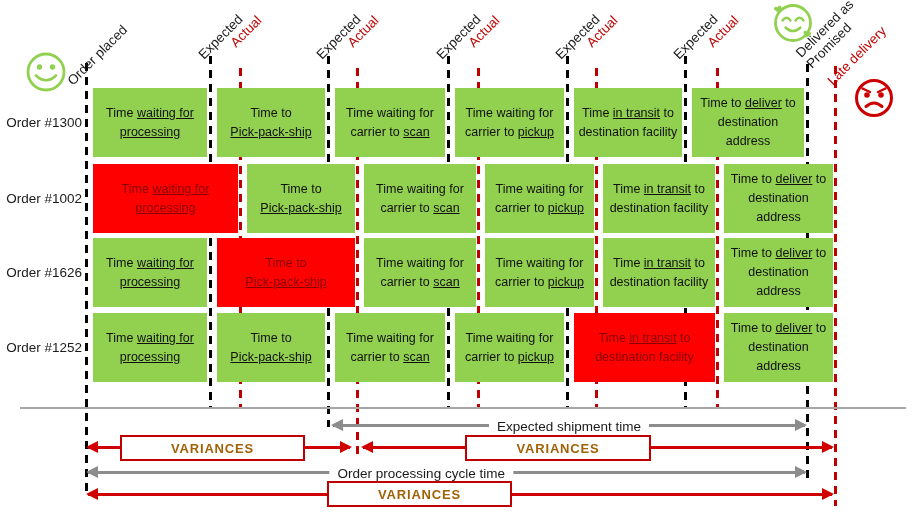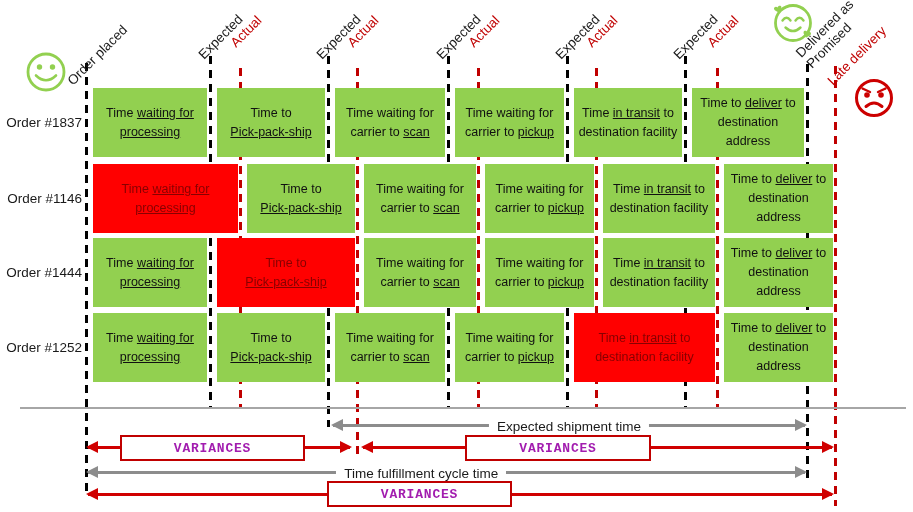--- a/index.html
+++ b/index.html
@@ -24,22 +24,22 @@
   .hline{position:absolute;left:2px;right:2px;top:5px;height:3px;}
   .harrow.gray .hline{background:#8c8c8c;}
   .harrow.red .hline{background:#d00000;}
   .ah{position:absolute;width:0;height:0;border-top:6.5px solid transparent;border-bottom:6.5px solid transparent;top:0;}
   .harrow.gray .ah.l{left:0;border-right:12px solid #8c8c8c;}
   .harrow.gray .ah.r{right:0;border-left:12px solid #8c8c8c;}
   .harrow.red .ah.l{left:0;border-right:12px solid #d00000;}
   .harrow.red .ah.r{right:0;border-left:12px solid #d00000;}
   .alabel{position:absolute;left:50%;top:50%;transform:translate(-50%,-50%);background:#fff;
        padding:0 8px;white-space:nowrap;font-size:13.5px;color:#1a1a1a;}
-  .vbox{position:absolute;border:2px solid #c00000;background:#fff;color:#a21caf;font-size:13px;
-       font-weight:600;letter-spacing:.8px;display:flex;align-items:center;justify-content:center;box-sizing:border-box;font-family:Liberation Mono, monospace;}
+  .vbox{position:absolute;border:2px solid #c00000;background:#fff;color:#a16207;font-size:13px;
+       font-weight:600;letter-spacing:.8px;display:flex;align-items:center;justify-content:center;box-sizing:border-box;}
   svg.emoji{position:absolute;}
 </style>
 </head>
 <body>
 
 <div id="canvas">
 
   <div id="lines-layer" class="layer">
       <div class="vline black" style="left: 85px; top: 63px; height: 428px;"></div>
       <div class="vline black" style="left: 209px; top: 56px; height: 352px;"></div>
@@ -92,59 +92,59 @@
       <div class="rot" style="left: 206px; top: 47px;">Expected</div>
       <div class="rot" style="left: 324px; top: 47px;">Expected</div>
       <div class="rot" style="left: 444px; top: 47px;">Expected</div>
       <div class="rot" style="left: 563px; top: 47px;">Expected</div>
       <div class="rot" style="left: 681px; top: 47px;">Expected</div>
       <div class="rot red-label" style="left: 238px; top: 35px;">Actual</div>
       <div class="rot red-label" style="left: 355px; top: 35px;">Actual</div>
       <div class="rot red-label" style="left: 476px; top: 35px;">Actual</div>
       <div class="rot red-label" style="left: 594px; top: 35px;">Actual</div>
       <div class="rot red-label" style="left: 715px; top: 35px;">Actual</div>
-      <div class="row-label" style="top: 88px; height: 69px;">Order #1837</div>
+      <div class="row-label" style="top: 88px; height: 69px;">Order #1300</div>
       <div class="pbox" style="left: 93px; top: 88px; width: 114px; height: 69px;">
         <div class="ptext"><span>Time </span><span class="u">waiting for processing</span></div>
       </div>
       <div class="pbox" style="left: 217px; top: 88px; width: 108px; height: 69px;">
         <div class="ptext"><span>Time to</span><br><span class="u" style="white-space: nowrap;">Pick-pack-ship</span></div>
       </div>
       <div class="pbox" style="left: 335px; top: 88px; width: 110px; height: 69px;">
         <div class="ptext"><span>Time waiting for carrier to </span><span class="u">scan</span></div>
       </div>
       <div class="pbox" style="left: 455px; top: 88px; width: 109px; height: 69px;">
         <div class="ptext"><span>Time waiting for carrier to </span><span class="u">pickup</span></div>
       </div>
       <div class="pbox" style="left: 574px; top: 88px; width: 108px; height: 69px;">
         <div class="ptext"><span>Time </span><span class="u" style="white-space: nowrap;">in transit</span><span> to destination facility</span></div>
       </div>
       <div class="pbox" style="left: 692px; top: 88px; width: 112px; height: 69px;">
         <div class="ptext"><span>Time to </span><span class="u">deliver</span><span> to destination address</span></div>
       </div>
-      <div class="row-label" style="top: 164px; height: 69px;">Order #1146</div>
+      <div class="row-label" style="top: 164px; height: 69px;">Order #1002</div>
       <div class="pbox delayed" style="left: 93px; top: 164px; width: 145px; height: 69px;">
         <div class="ptext"><span>Time </span><span class="u">waiting for processing</span></div>
       </div>
       <div class="pbox" style="left: 247px; top: 164px; width: 108px; height: 69px;">
         <div class="ptext"><span>Time to</span><br><span class="u" style="white-space: nowrap;">Pick-pack-ship</span></div>
       </div>
       <div class="pbox" style="left: 364px; top: 164px; width: 112px; height: 69px;">
         <div class="ptext"><span>Time waiting for carrier to </span><span class="u">scan</span></div>
       </div>
       <div class="pbox" style="left: 485px; top: 164px; width: 109px; height: 69px;">
         <div class="ptext"><span>Time waiting for carrier to </span><span class="u">pickup</span></div>
       </div>
       <div class="pbox" style="left: 603px; top: 164px; width: 112px; height: 69px;">
         <div class="ptext"><span>Time </span><span class="u" style="white-space: nowrap;">in transit</span><span> to destination facility</span></div>
       </div>
       <div class="pbox" style="left: 724px; top: 164px; width: 109px; height: 69px;">
         <div class="ptext"><span>Time to </span><span class="u">deliver</span><span> to destination address</span></div>
       </div>
-      <div class="row-label" style="top: 238px; height: 69px;">Order #1444</div>
+      <div class="row-label" style="top: 238px; height: 69px;">Order #1626</div>
       <div class="pbox" style="left: 93px; top: 238px; width: 114px; height: 69px;">
         <div class="ptext"><span>Time </span><span class="u">waiting for processing</span></div>
       </div>
       <div class="pbox delayed" style="left: 217px; top: 238px; width: 138px; height: 69px;">
         <div class="ptext"><span>Time to</span><br><span class="u" style="white-space: nowrap;">Pick-pack-ship</span></div>
       </div>
       <div class="pbox" style="left: 364px; top: 238px; width: 112px; height: 69px;">
         <div class="ptext"><span>Time waiting for carrier to </span><span class="u">scan</span></div>
       </div>
       <div class="pbox" style="left: 485px; top: 238px; width: 109px; height: 69px;">
@@ -196,21 +196,21 @@
     <span class="ah l"></span>
     <span class="ah r"></span>
   </div>
   <div class="vbox" style="left:120px;top:435px;width:185px;height:26px">VARIANCES</div>
   <div class="vbox" style="left:465px;top:435px;width:186px;height:26px">VARIANCES</div>
 
   <div class="harrow gray" style="left:86px;top:466px;width:721px">
     <span class="hline"></span>
     <span class="ah l"></span>
     <span class="ah r"></span>
-    <span class="alabel" style="left:46.5%">Time fulfillment cycle time</span>
+    <span class="alabel" style="left:46.5%">Order processing cycle time</span>
   </div>
 
   <div class="harrow red" style="left:86px;top:488px;width:748px">
     <span class="hline"></span>
     <span class="ah l"></span>
     <span class="ah r"></span>
   </div>
   <div class="vbox" style="left:327px;top:481px;width:185px;height:26px">VARIANCES</div>
 
 </div>

